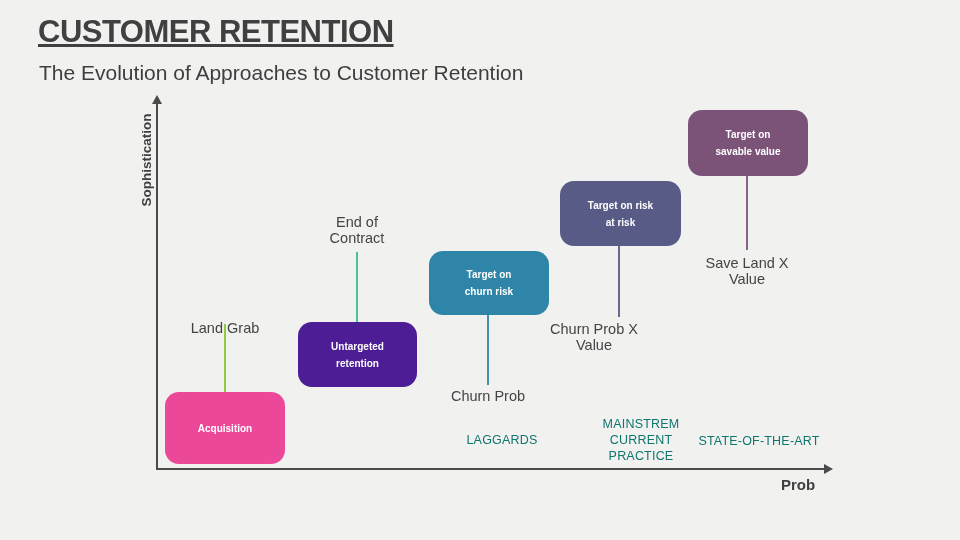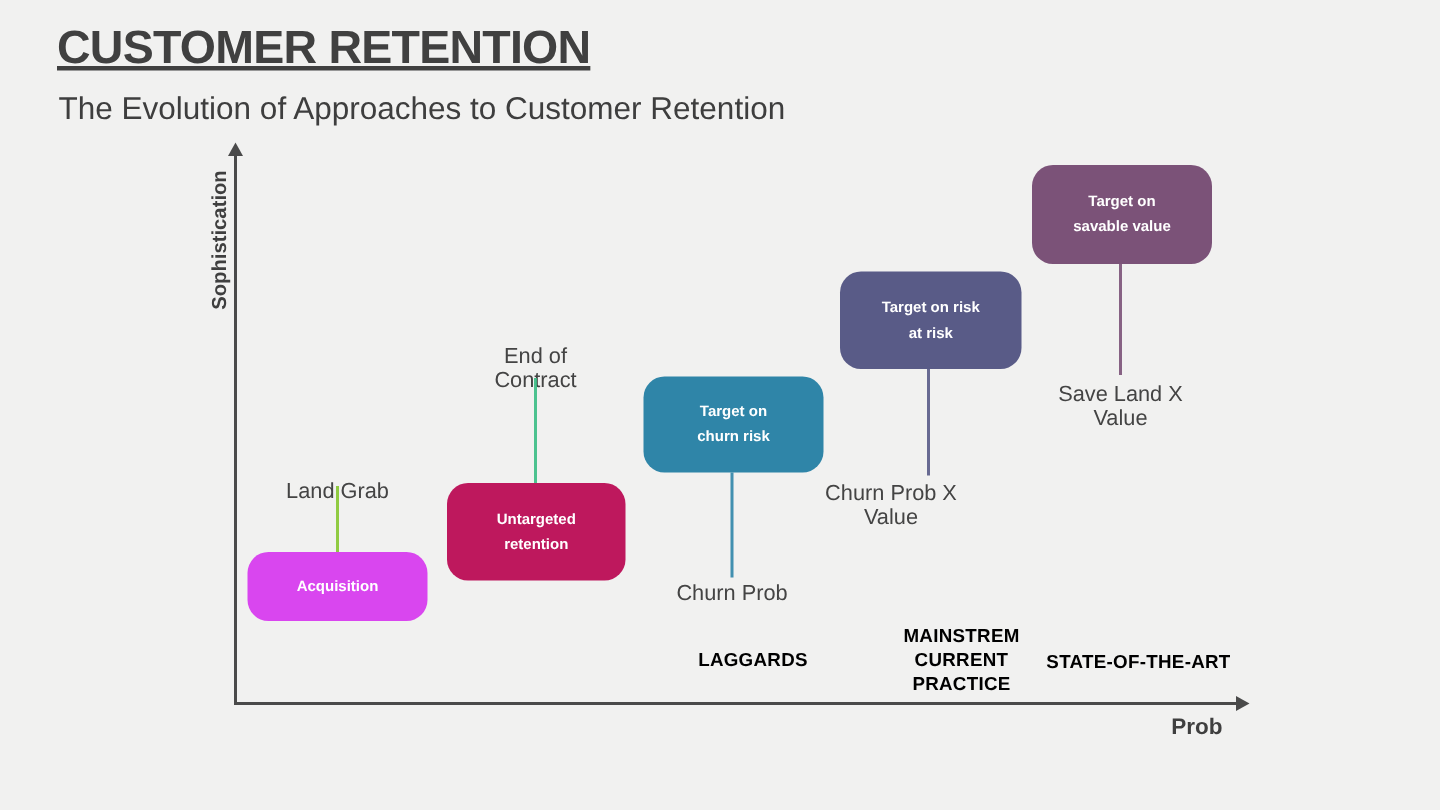--- a/index.html
+++ b/index.html
@@ -46,50 +46,50 @@
     display:flex;align-items:center;justify-content:center;
     color:#ffffff;font-size:10px;font-weight:bold;line-height:17px;
     text-align:center;white-space:pre-line;
   }
   .connector{position:absolute;width:2px;opacity:0.9;}
   .annotation{
     position:absolute;text-align:center;color:#444444;
     font-size:14.5px;line-height:16px;white-space:pre-line;
   }
   .stage-label{
-    position:absolute;text-align:center;color:#000000;
-    font-size:12.5px;font-weight:bold;line-height:16px;letter-spacing:0.2px;
+    position:absolute;text-align:center;color:#0f766e;
+    font-size:12.5px;font-weight:normal;line-height:16px;letter-spacing:0.2px;
     white-space:pre-line;
   }
 </style>
 </head>
 <body>
 
 <div class="slide">
 
   <h1 class="slide-title">CUSTOMER RETENTION</h1>
   <h2 class="slide-subtitle">The Evolution of Approaches to Customer Retention</h2>
 
   <div class="y-line"></div>
   <div class="y-arrow"></div>
   <div class="x-line"></div>
   <div class="x-arrow"></div>
   <div class="y-axis-label">Sophistication</div>
   <div class="x-axis-label">Prob</div>
 
   <div class="annotation" style="left:165px;top:320px;width:120px">Land Grab</div>
   <div class="connector" style="left: 224px; top: 324px; height: 68px; background-color: rgb(133, 199, 47);"></div>
-  <div class="step-box" style="left: 165px; top: 368px; width: 120px; height: 46px; background-color: #d946ef;">
+  <div class="step-box" style="left: 165px; top: 392px; width: 120px; height: 72px; background-color: #ec4899;">
     <span>Acquisition</span>
   </div>
 
-  <div class="annotation" style="left:297px;top:230px;width:120px">End of
+  <div class="annotation" style="left:297px;top:214px;width:120px">End of
 Contract</div>
   <div class="connector" style="left: 356px; top: 252px; height: 70px; background-color: rgb(58, 188, 132);"></div>
-  <div class="step-box" style="left: 298px; top: 322px; width: 119px; height: 65px; background-color: #be185d;">
+  <div class="step-box" style="left: 298px; top: 322px; width: 119px; height: 65px; background-color: #4c1d95;">
     <span>Untargeted
 retention</span>
   </div>
 
   <div class="step-box" style="left: 429px; top: 251px; width: 120px; height: 64px; background-color: rgb(47, 133, 168);">
     <span>Target on
 churn risk</span>
   </div>
   <div class="connector" style="left: 487px; top: 315px; height: 70px; background-color: rgb(47, 133, 168);"></div>
   <div class="annotation" style="left:427px;top:388px;width:122px">Churn Prob</div>

